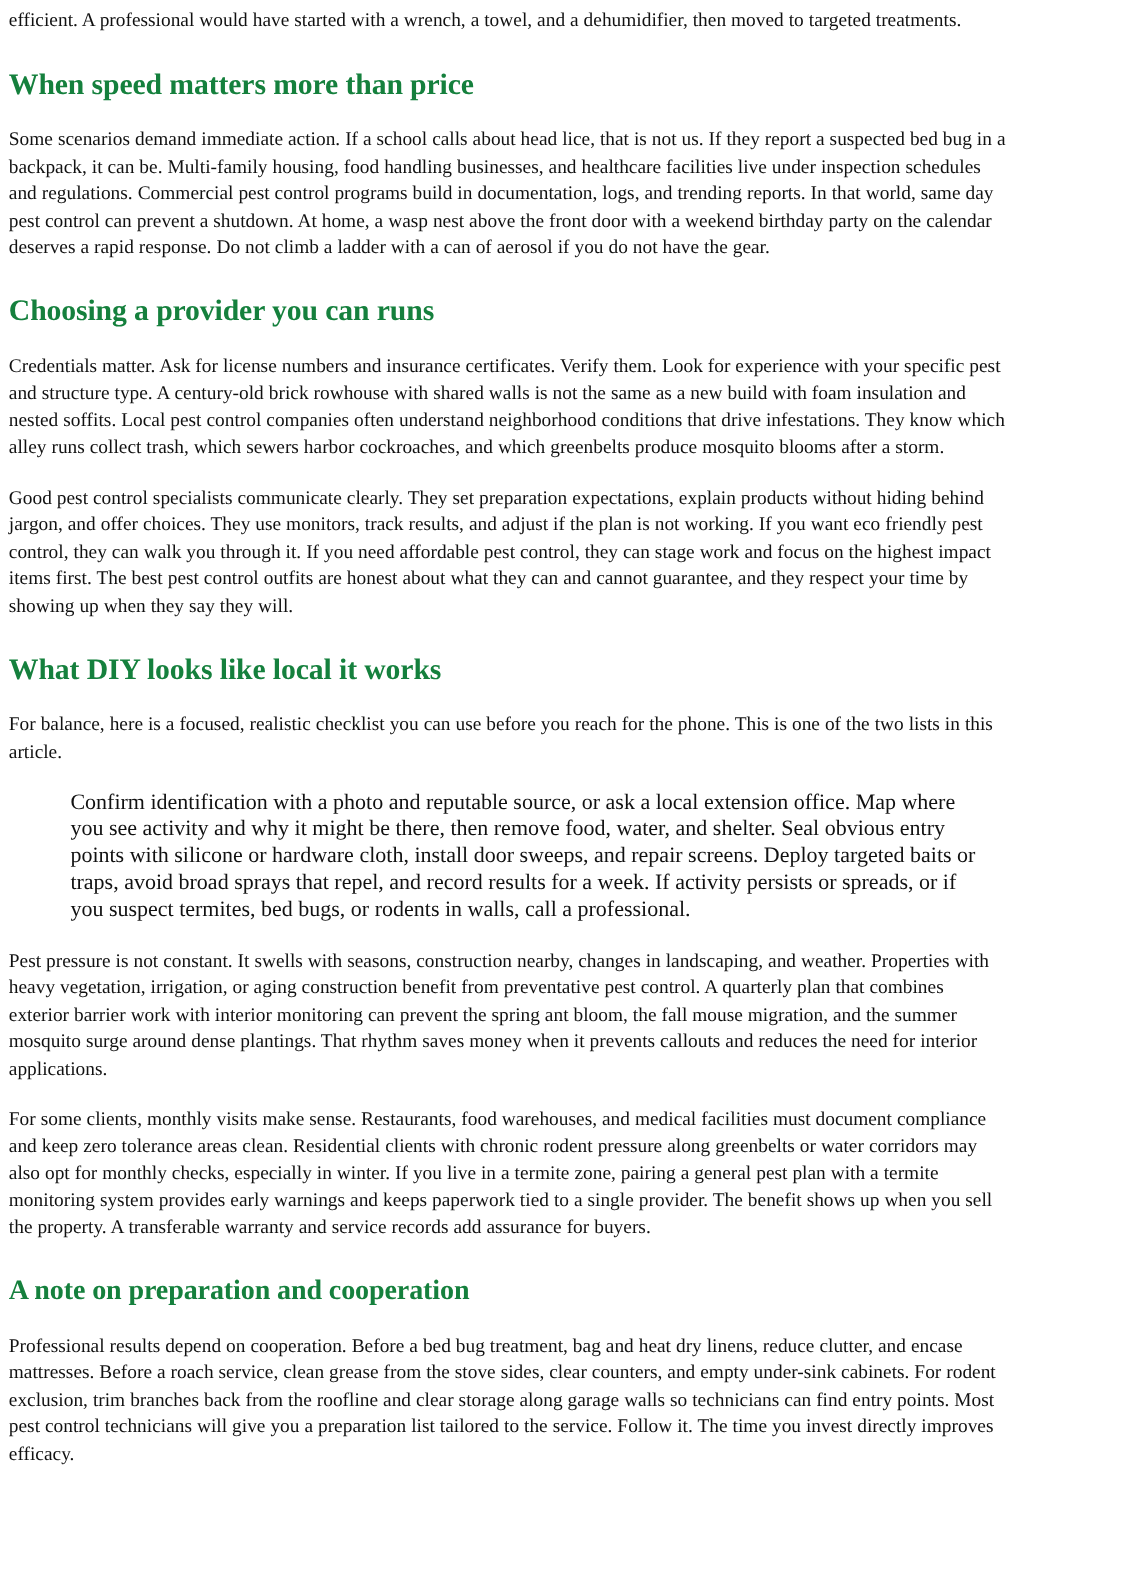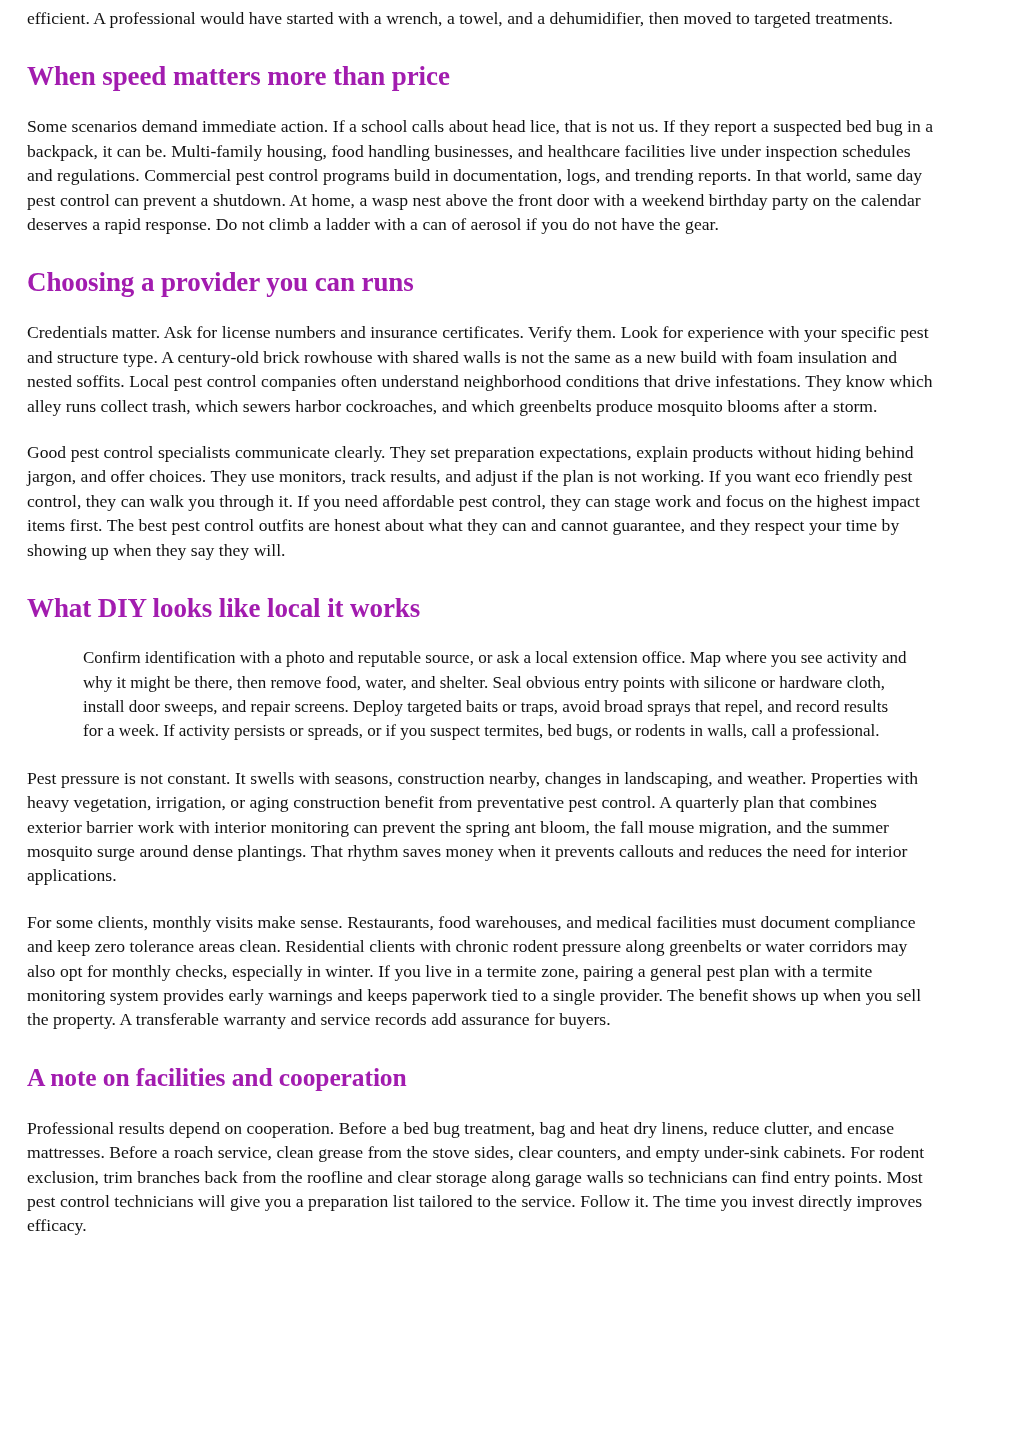--- a/index.html
+++ b/index.html
@@ -14,21 +14,20 @@
     font-family: "Liberation Serif", "DejaVu Serif", serif;
     color: #000000;
     -webkit-font-smoothing: antialiased;
   }
   .page {
     width: 924px;
     height: 1448px;
     box-sizing: border-box;
     padding: 0 8px 0 8px;
     position: relative;
-    margin-left: 19px;
   }
   p.body-text {
     font-size: 17.6px;
     line-height: 24.4px;
     margin: 0 0 22px 0;
     text-align: left;
     letter-spacing: 0.01px;
     word-spacing: 0.1px;
     color: #111111;
   }
@@ -36,29 +35,29 @@
     margin-top: 0;
     padding-top: 6px;
   }
   h2.section-heading {
     font-size: 27px;
     line-height: 32px;
     font-weight: bold;
     margin: 0 0 22px 0;
     padding-top: 8px;
     letter-spacing: -0.1px;
-    color: #a21caf;
+    color: #15803d;
   }
   h2.section-heading.smaller {
     font-size: 25.5px;
   }
   blockquote.checklist {
     margin: 0 24px 22px 56px;
     padding: 0;
-    font-size: 17px;
+    font-size: 20px;
     line-height: 24.4px;
     color: #111111;
   }
   blockquote.checklist p {
     margin: 0;
   }
 </style>
 </head>
 <body>
 
@@ -72,28 +71,29 @@
   </section>
 
   <section>
     <h2 class="section-heading">Choosing a provider you can runs</h2>
     <p class="body-text">Credentials matter. Ask for license numbers and insurance certificates. Verify them. Look for experience with your specific pest and structure type. A century-old brick rowhouse with shared walls is not the same as a new build with foam insulation and nested soffits. Local pest control companies often understand neighborhood conditions that drive infestations. They know which alley runs collect trash, which sewers harbor cockroaches, and which greenbelts produce mosquito blooms after a storm.</p>
     <p class="body-text">Good pest control specialists communicate clearly. They set preparation expectations, explain products without hiding behind jargon, and offer choices. They use monitors, track results, and adjust if the plan is not working. If you want eco friendly pest control, they can walk you through it. If you need affordable pest control, they can stage work and focus on the highest impact items first. The best pest control outfits are honest about what they can and cannot guarantee, and they respect your time by showing up when they say they will.</p>
   </section>
 
   <section>
     <h2 class="section-heading">What DIY looks like local it works</h2>
+    <p class="body-text">For balance, here is a focused, realistic checklist you can use before you reach for the phone. This is one of the two lists in this article.</p>
     <blockquote class="checklist">
       <p>Confirm identification with a photo and reputable source, or ask a local extension office. Map where you see activity and why it might be there, then remove food, water, and shelter. Seal obvious entry points with silicone or hardware cloth, install door sweeps, and repair screens. Deploy targeted baits or traps, avoid broad sprays that repel, and record results for a week. If activity persists or spreads, or if you suspect termites, bed bugs, or rodents in walls, call a professional.</p>
     </blockquote>
   </section>
 
   <section>
     <p class="body-text">Pest pressure is not constant. It swells with seasons, construction nearby, changes in landscaping, and weather. Properties with heavy vegetation, irrigation, or aging construction benefit from preventative pest control. A quarterly plan that combines exterior barrier work with interior monitoring can prevent the spring ant bloom, the fall mouse migration, and the summer mosquito surge around dense plantings. That rhythm saves money when it prevents callouts and reduces the need for interior applications.</p>
     <p class="body-text">For some clients, monthly visits make sense. Restaurants, food warehouses, and medical facilities must document compliance and keep zero tolerance areas clean. Residential clients with chronic rodent pressure along greenbelts or water corridors may also opt for monthly checks, especially in winter. If you live in a termite zone, pairing a general pest plan with a termite monitoring system provides early warnings and keeps paperwork tied to a single provider. The benefit shows up when you sell the property. A transferable warranty and service records add assurance for buyers.</p>
   </section>
 
   <section>
-    <h2 class="section-heading smaller">A note on facilities and cooperation</h2>
+    <h2 class="section-heading smaller">A note on preparation and cooperation</h2>
     <p class="body-text">Professional results depend on cooperation. Before a bed bug treatment, bag and heat dry linens, reduce clutter, and encase mattresses. Before a roach service, clean grease from the stove sides, clear counters, and empty under-sink cabinets. For rodent exclusion, trim branches back from the roofline and clear storage along garage walls so technicians can find entry points. Most pest control technicians will give you a preparation list tailored to the service. Follow it. The time you invest directly improves efficacy.</p>
   </section>
 
 </div>
 
 </body></html>

